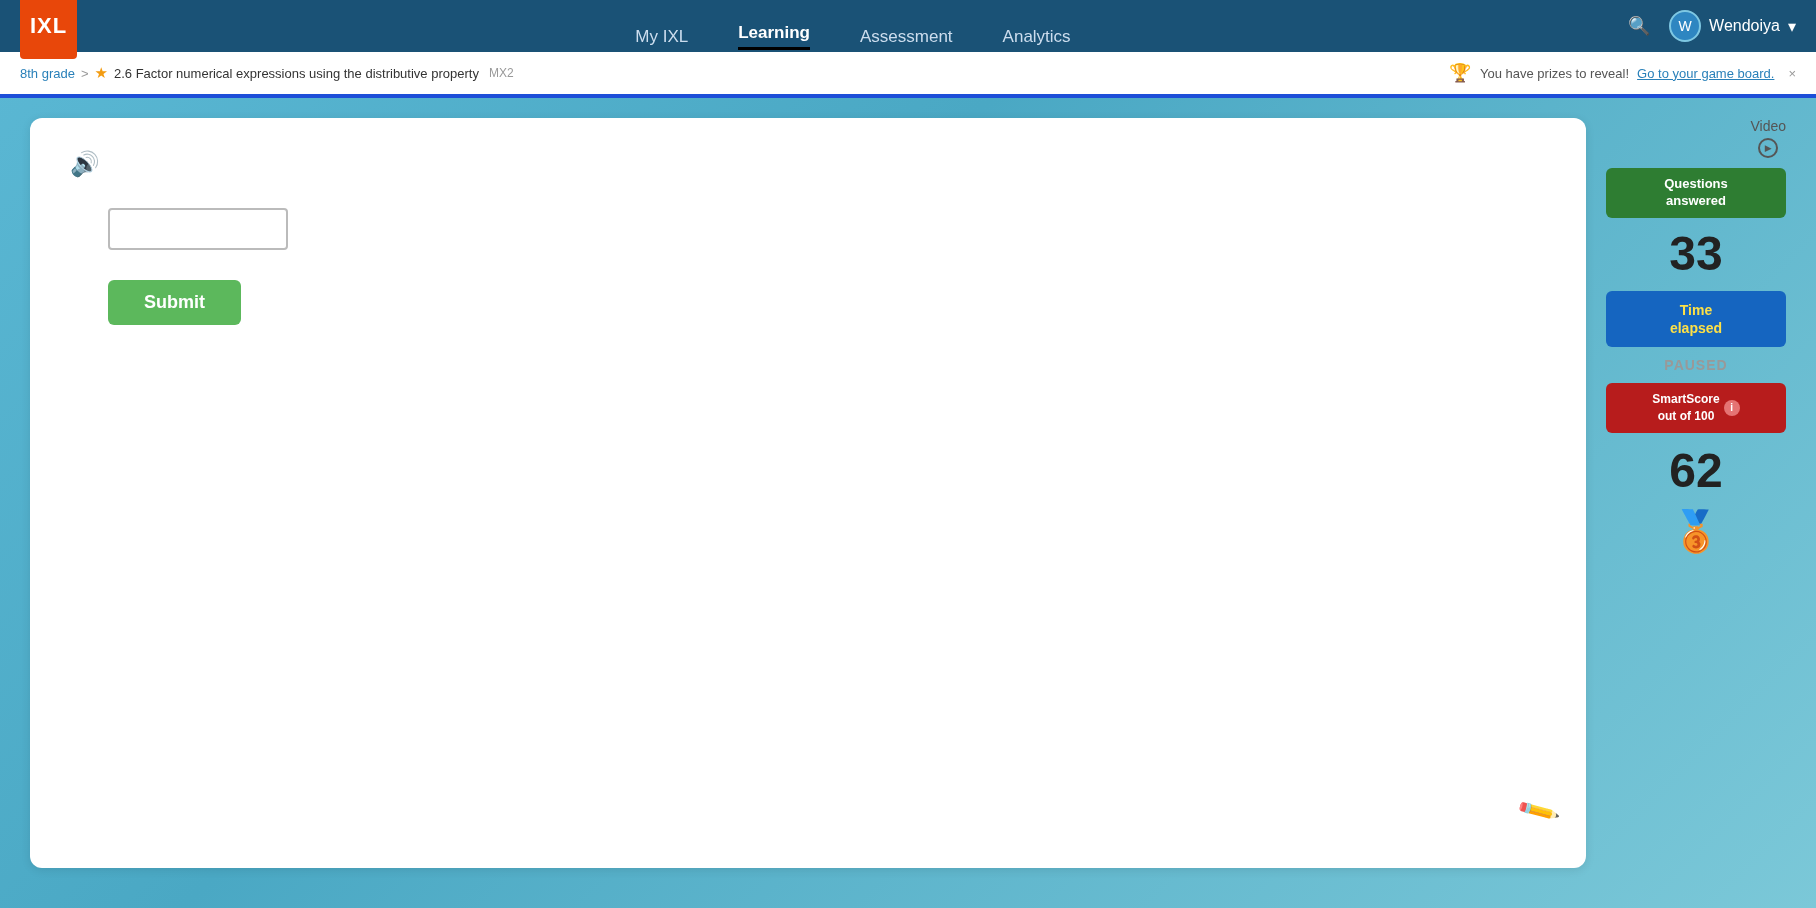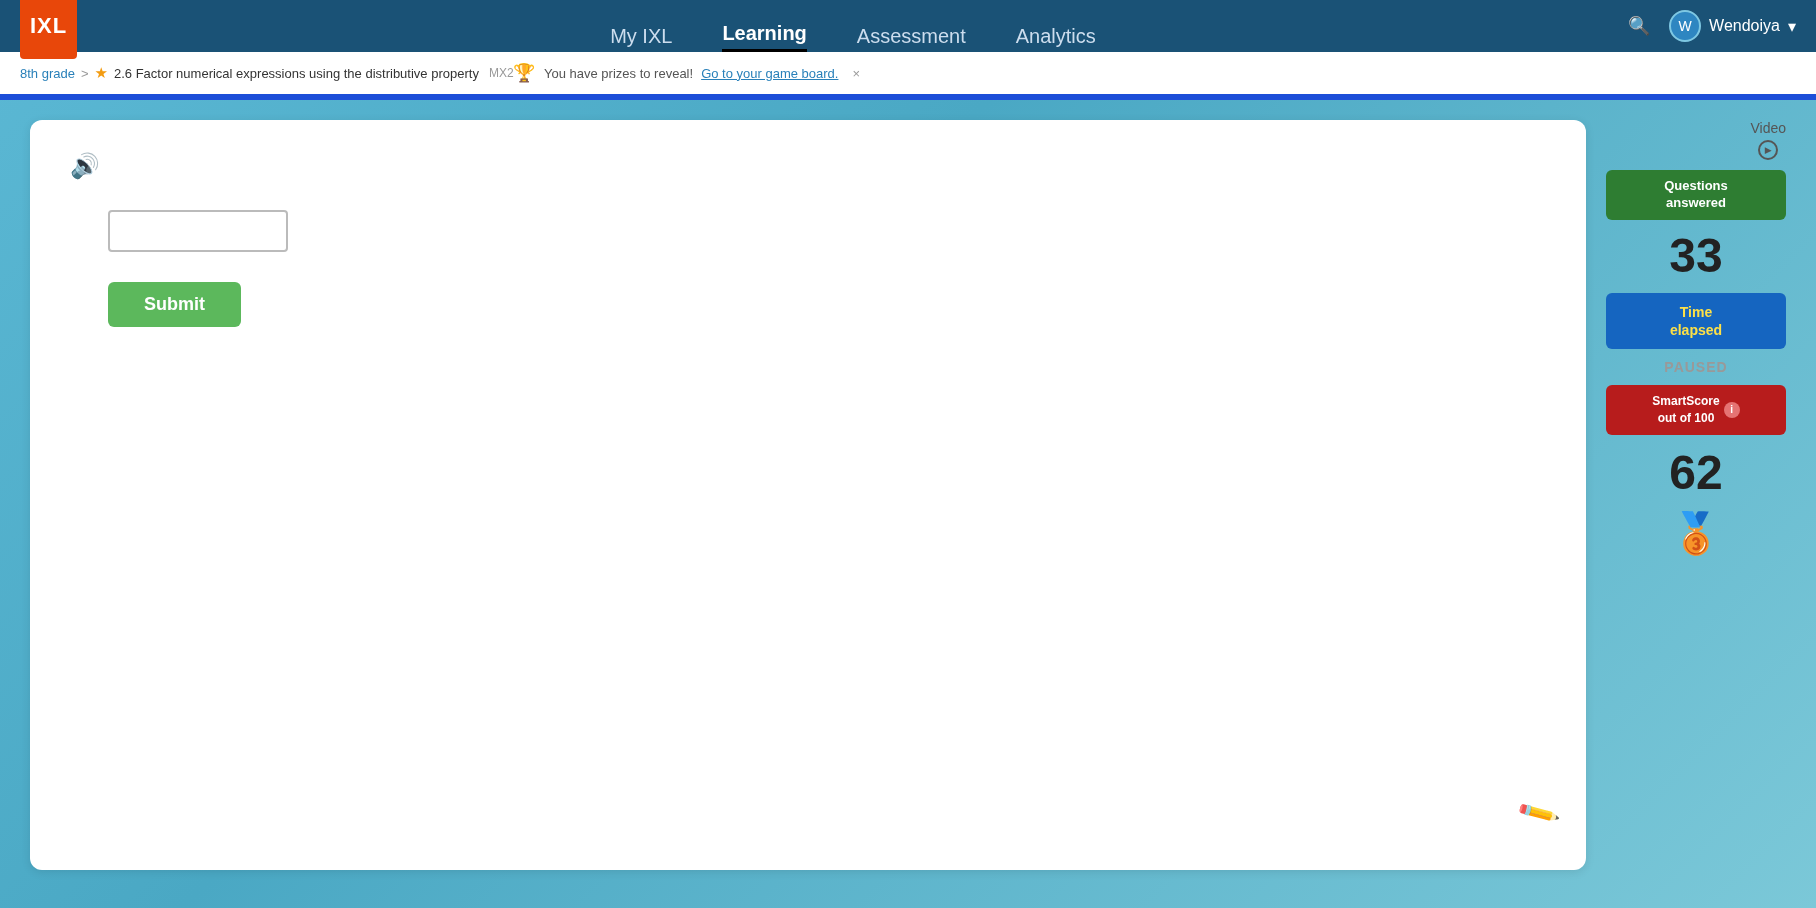--- a/index.html
+++ b/index.html
@@ -30,21 +30,21 @@
     }
     .nav-links {
       display: flex;
       align-items: center;
       gap: 50px;
       margin-left: auto;
       margin-right: auto;
     }
     .nav-link {
       color: #cde;
-      font-size: 20px;
+      font-size: 17px;
       text-decoration: none;
       cursor: pointer;
       margin-top: 21px;
     }
     .nav-link.active {
       color: white;
       font-weight: bold;
       border-bottom: 3px solid #000000;
       padding-bottom: 4px;
     }
@@ -78,23 +78,23 @@
       color: white;
       font-size: 14px;
     }
 
     
     .breadcrumb-bar {
       background: white;
       padding: 10px 20px;
       display: flex;
       align-items: center;
-      justify-content: flex-start;
+      justify-content: space-between;
       font-size: 13px;
-      border-bottom: 6px solid #1d4ed8;
+      border-bottom: 4px solid #1d4ed8;
     }
     .breadcrumb-left {
       display: flex;
       align-items: center;
       gap: 6px;
       color: #555;
     }
     .breadcrumb-star {
       color: #f39c12;
       font-size: 15px;

